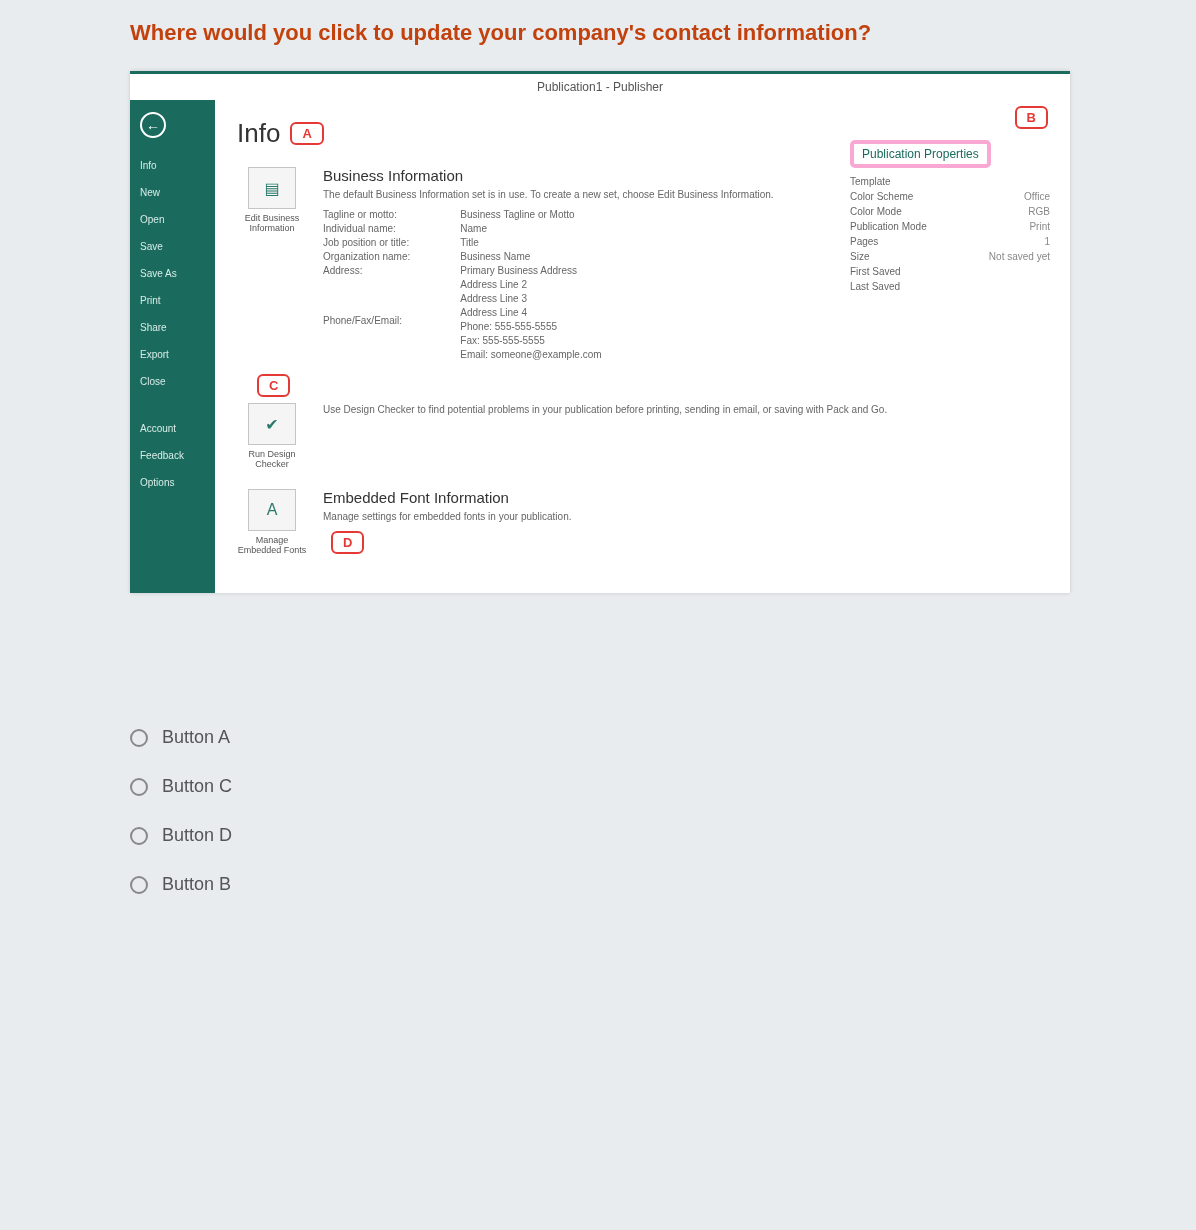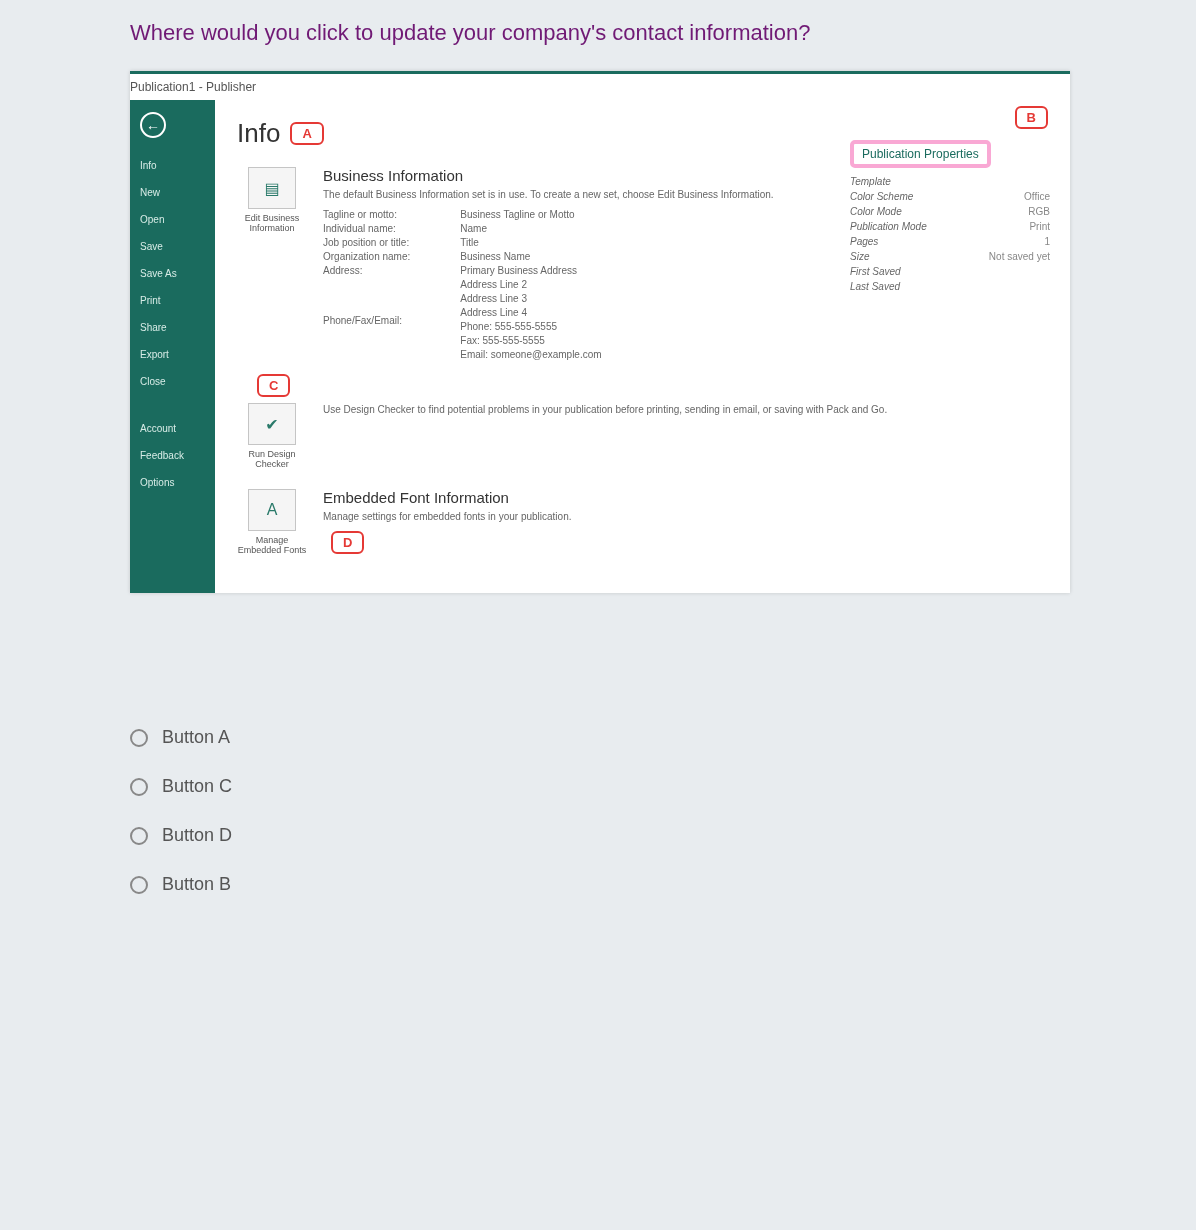--- a/index.html
+++ b/index.html
@@ -6,36 +6,36 @@
   body {
     font-family: "Segoe UI", Arial, sans-serif;
     background: #e8ecef;
     width: 1196px;
     height: 1230px;
     padding: 20px 130px;
     color: #333;
   }
   .question {
     font-size: 22px;
-    color: #701a75;
+    color: #c2410c;
     margin-bottom: 25px;
-    font-weight: 400;
+    font-weight: 700;
   }
   .app-frame {
     width: 940px;
     background: #fff;
     box-shadow: 0 0 4px rgba(0,0,0,0.15);
     position: relative;
     font-size: 0;
   }
   .titlebar {
     background: #fff;
     color: #555;
     font-size: 12px;
-    text-align: left;
+    text-align: center;
     padding: 6px 0;
     border-top: 3px solid #1a6b5e;
   }
   .app-body { display: flex; min-height: 460px; }
   .sidebar {
     background: #1a6b5e;
     width: 85px;
     padding-top: 8px;
   }
   .back-circle {
@@ -108,21 +108,21 @@
   .props-title {
     color: #1a6b5e;
     border: 4px solid #f9a8d4;
     border-radius: 5px;
     padding: 3px 8px;
     display: inline-block;
     font-size: 12px;
     margin-bottom: 6px;
   }
   .prop-row { display: flex; justify-content: space-between; padding: 2px 0; color: #666; }
-  .prop-k { flex: 1; font-style: italic; }
+  .prop-k { flex: 1; }
   .prop-v { color: #888; }
   .calloutB {
     position: absolute;
     right: 22px; top: 6px;
     border: 2px solid #e53935;
     border-radius: 6px;
     padding: 2px 10px;
     color: #e53935;
     font-weight: bold;
     font-size: 13px;

